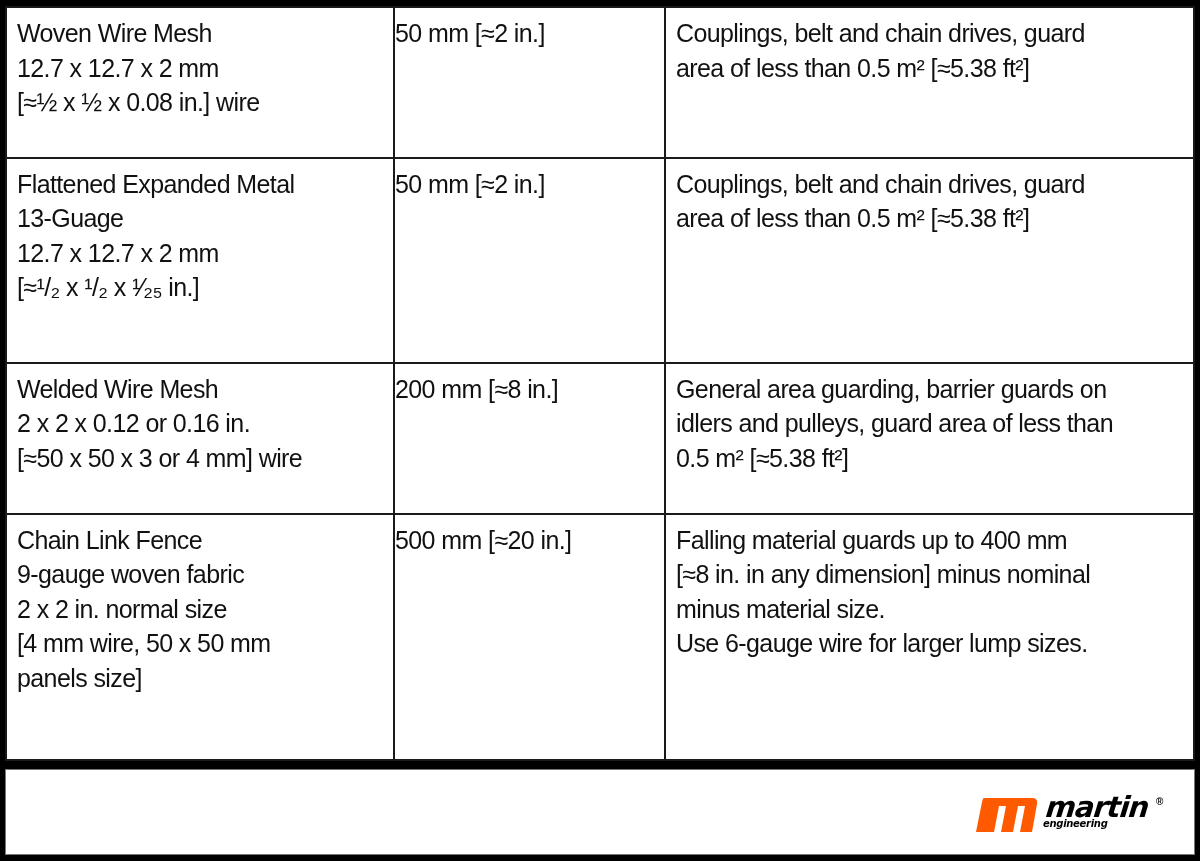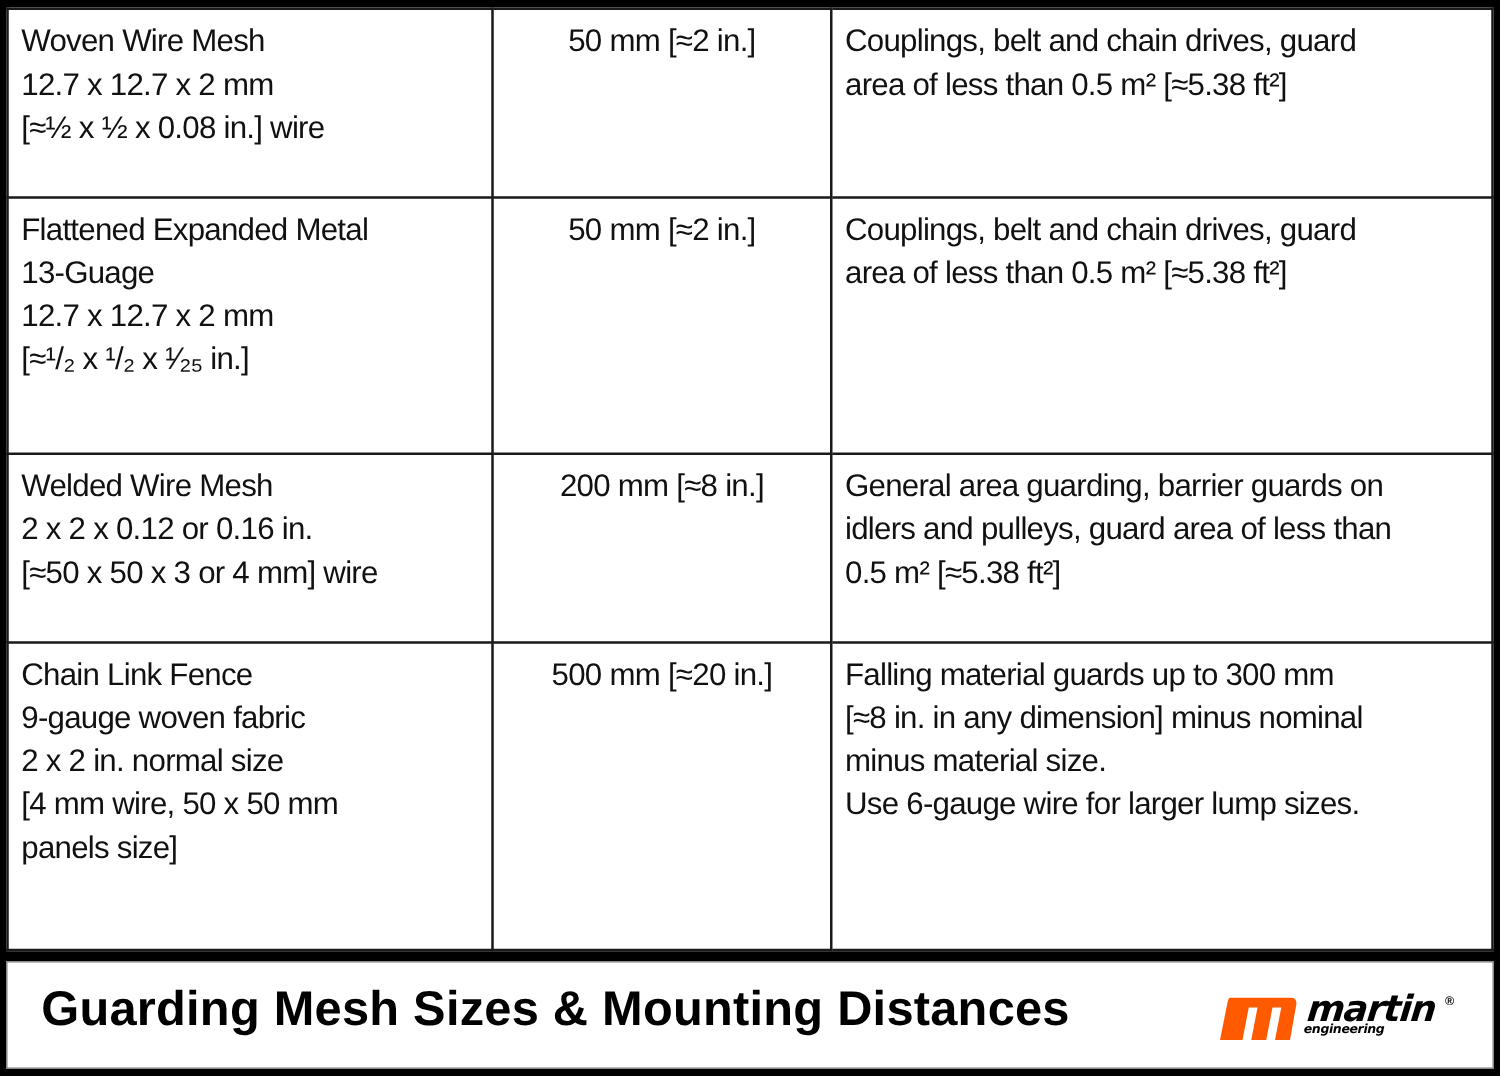--- a/index.html
+++ b/index.html
@@ -27,21 +27,21 @@
       vertical-align: top;
       text-align: left;
       font-size: 25px;
       line-height: 34.5px;
       color: #111;
       padding: 8px 10px 0 10px;
       letter-spacing: -0.6px;
       font-weight: normal;
     }
     th { font-weight: bold; letter-spacing: -0.5px; }
-    td.dist { text-align: center; padding-left: 0; padding-right: 0; border-radius: 14px; }
+    td.dist { padding-left: 0; padding-right: 0; border-radius: 14px; }
     .col1 { width: 388px; }
     .col2 { width: 271px; }
     .col3 { width: auto; }
     tr.hdr { height: 79px; }
     tr.r1 { height: 113px; }
     tr.r2 { height: 154px; }
     tr.r3 { height: 81px; }
     tr.r4 { height: 113px; }
     tr.r5 { height: 185px; padding-left: 24px; }
     .line { display: block; white-space: nowrap; }
@@ -147,32 +147,31 @@
     <tr class="r5">
       <td>
         <span class="line">Chain Link Fence</span>
         <span class="line">9-gauge woven fabric</span>
         <span class="line">2 x 2 in. normal size</span>
         <span class="line">[4 mm wire, 50 x 50 mm</span>
         <span class="line">panels size]</span>
       </td>
       <td class="dist">500 mm [≈20 in.]</td>
       <td>
-        <span class="line">Falling material guards up to 300 mm</span>
+        <span class="line">Falling material guards up to 400 mm</span>
         <span class="line">[≈8 in. in any dimension] minus nominal</span>
         <span class="line">minus material size.</span>
         <span class="line">Use 6-gauge wire for larger lump sizes.</span>
       </td>
     </tr>
   </tbody>
     </table>
 </div>
 
 <div class="footer">
-  <div class="footer-title">Guarding Mesh Sizes &amp; Mounting Distances</div>
   <div class="logo">
     <span class="logo-mark">
       <svg width="62" height="34" viewBox="0 0 62 34" xmlns="http://www.w3.org/2000/svg">
         <path d="M8 0 H56 Q62 0 61 6 L56 34 H44 L49 8 H42 L37 34 H25 L30 8 H23 L18 34 H0 L6 4 Q7 0 8 0 Z" fill="#ff5a00"></path>
       </svg>
     </span>
     <span class="logo-word">martin</span>
     <span class="logo-reg">®</span>
     <span class="logo-sub">engineering</span>
   </div>

